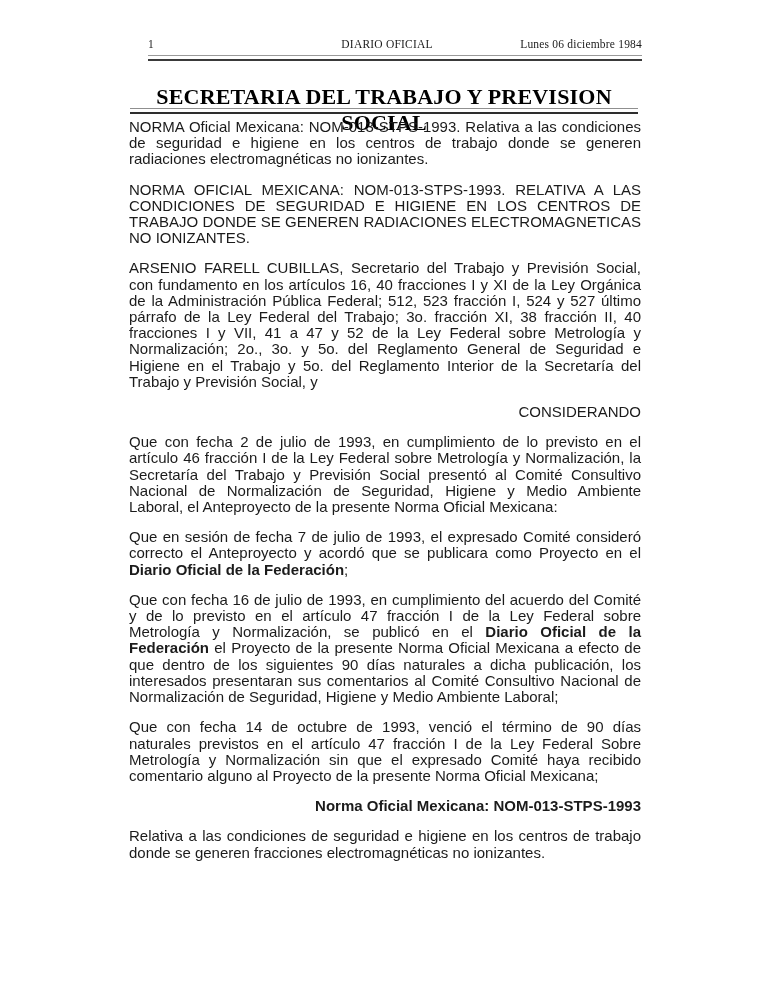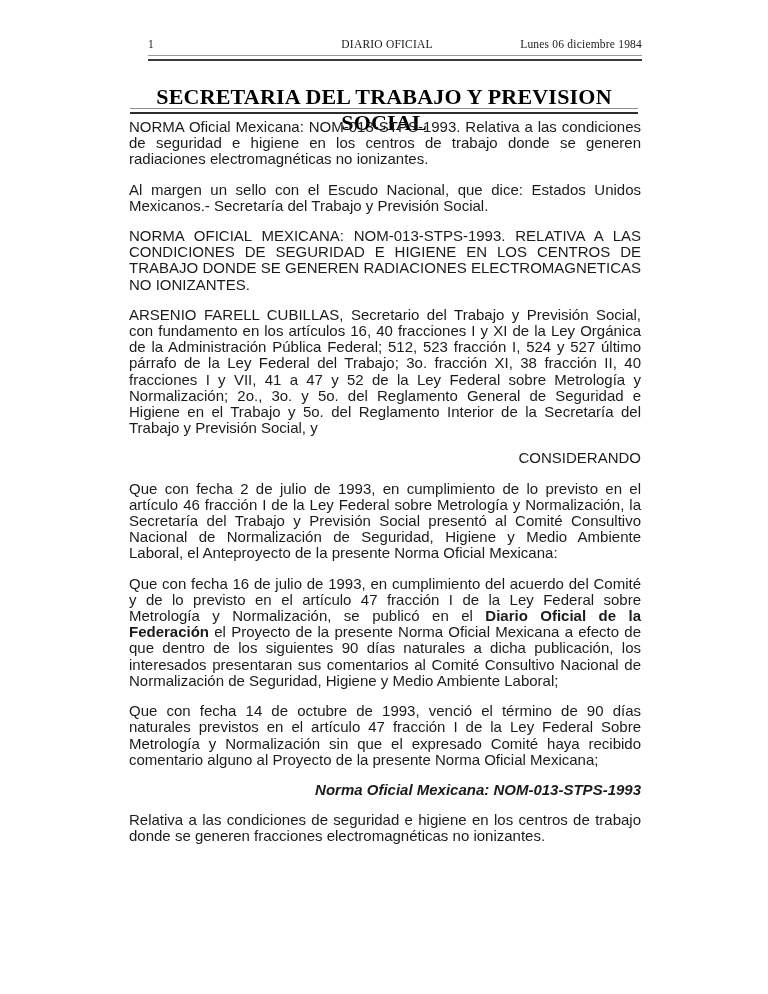--- a/index.html
+++ b/index.html
@@ -98,21 +98,20 @@
     color: #1b1b1b;
   }
   p.para:last-child {
     margin-bottom: 0;
   }
   p.para.upper {
     text-align: justify;
   }
   p.heading {
     font-weight: bold;
-    font-style: italic;
   }
   p.plain {
     text-align: right;
   }
   b, strong {
     font-weight: bold;
   }
 </style>
 </head>
 <body>
@@ -126,30 +125,30 @@
   </div>
   <div class="head-rule"></div>
 
   <div class="dept-title">SECRETARIA DEL TRABAJO Y PREVISION SOCIAL</div>
   <div class="title-rule"></div>
 
   <div class="body-col">
 
     <p class="para">NORMA Oficial Mexicana: NOM-013-STPS-1993. Relativa a las condiciones de seguridad e higiene en los centros de trabajo donde se generen radiaciones electromagnéticas no ionizantes.</p>
 
-    <p class="para">Al margen un sello con el Escudo Nacional, que dice: Estados Unidos Mexicanos.- Secretaría del Trabajo y Previsión Social.</p>
 
     <p class="para upper">NORMA OFICIAL MEXICANA: NOM-013-STPS-1993. RELATIVA A LAS CONDICIONES DE SEGURIDAD E HIGIENE EN LOS CENTROS DE TRABAJO DONDE SE GENEREN RADIACIONES ELECTROMAGNETICAS NO IONIZANTES.</p>
 
     <p class="para">ARSENIO FARELL CUBILLAS, Secretario del Trabajo y Previsión Social, con fundamento en los artículos 16, 40 fracciones I y XI de la Ley Orgánica de la Administración Pública Federal; 512, 523 fracción I, 524 y 527 último párrafo de la Ley Federal del Trabajo; 3o. fracción XI, 38 fracción II, 40 fracciones I y VII, 41 a 47 y 52 de la Ley Federal sobre Metrología y Normalización; 2o., 3o. y 5o. del Reglamento General de Seguridad e Higiene en el Trabajo y 5o. del Reglamento Interior de la Secretaría del Trabajo y Previsión Social, y</p>
 
     <p class="para plain">CONSIDERANDO</p>
 
     <p class="para">Que con fecha 2 de julio de 1993, en cumplimiento de lo previsto en el artículo 46 fracción I de la Ley Federal sobre Metrología y Normalización, la Secretaría del Trabajo y Previsión Social presentó al Comité Consultivo Nacional de Normalización de Seguridad, Higiene y Medio Ambiente Laboral, el Anteproyecto de la presente Norma Oficial Mexicana:</p>
 
+    <p class="para"><span>Que en sesión de fecha 7 de julio de 1993, el expresado Comité consideró correcto el Anteproyecto y acordó que se publicara como Proyecto en el </span><b>Diario Oficial de la Federación</b><span>;</span></p>
 
     <p class="para"><span>Que con fecha 16 de julio de 1993, en cumplimiento del acuerdo del Comité y de lo previsto en el artículo 47 fracción I de la Ley Federal sobre Metrología y Normalización, se publicó en el </span><b>Diario Oficial de la Federación</b><span> el Proyecto de la presente Norma Oficial Mexicana a efecto de que dentro de los siguientes 90 días naturales a dicha publicación, los interesados presentaran sus comentarios al Comité Consultivo Nacional de Normalización de Seguridad, Higiene y Medio Ambiente Laboral;</span></p>
 
     <p class="para">Que con fecha 14 de octubre de 1993, venció el término de 90 días naturales previstos en el artículo 47 fracción I de la Ley Federal Sobre Metrología y Normalización sin que el expresado Comité haya recibido comentario alguno al Proyecto de la presente Norma Oficial Mexicana;</p>
 
 
     <p class="para plain heading">Norma Oficial Mexicana: NOM-013-STPS-1993</p>
 
     <p class="para">Relativa a las condiciones de seguridad e higiene en los centros de trabajo donde se generen fracciones electromagnéticas no ionizantes.</p>
 

